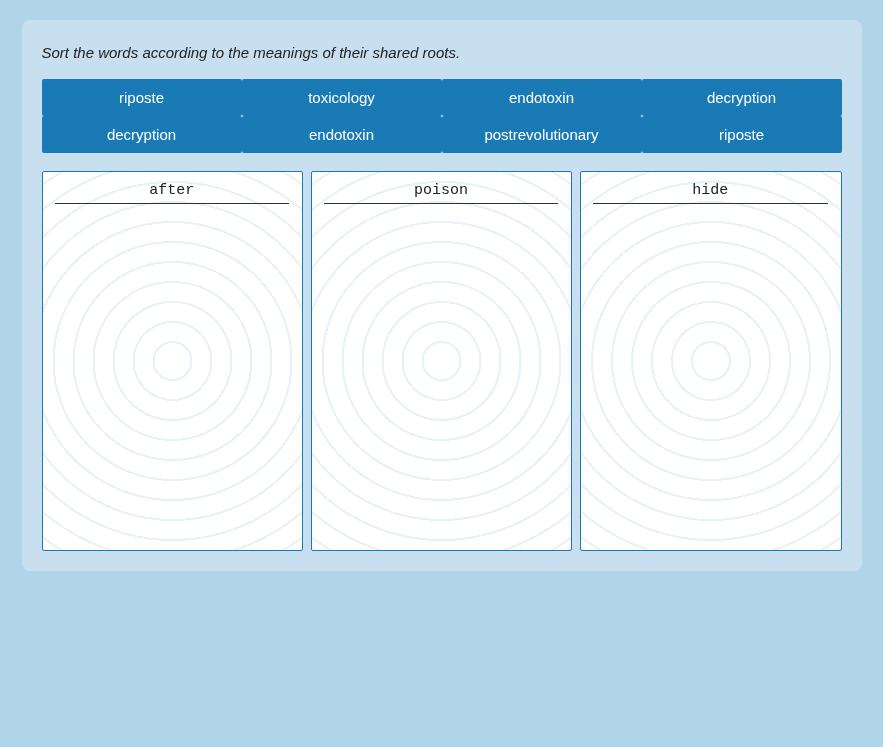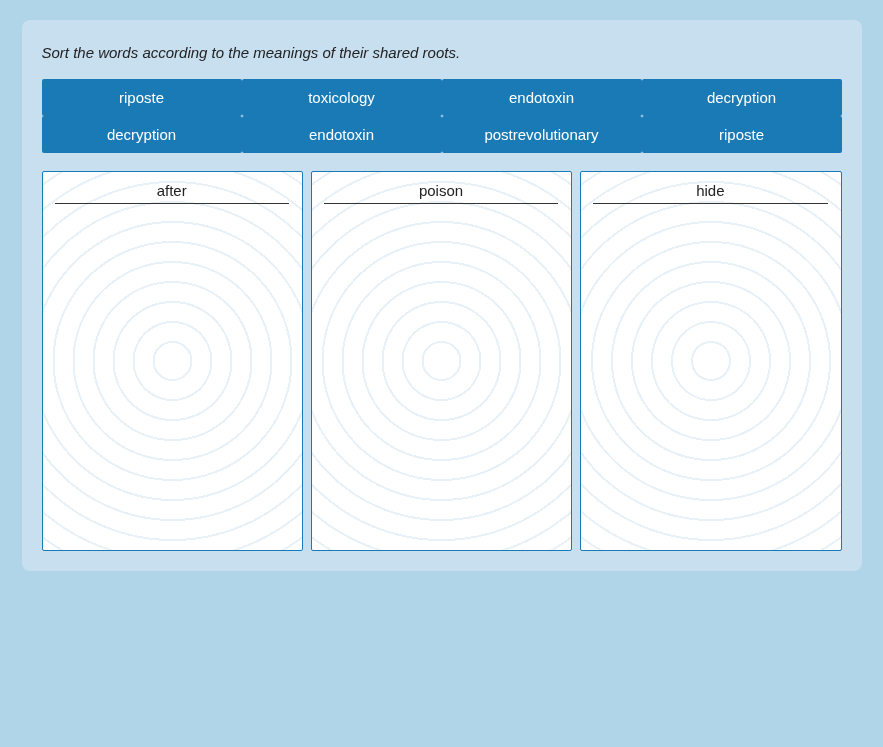--- a/index.html
+++ b/index.html
@@ -81,20 +81,21 @@
           rgba(100, 160, 200, 0.15) 18px,
           rgba(100, 160, 200, 0.15) 20px
         );
       pointer-events: none;
     }
 
     .column-header {
       padding: 10px 13px 6px 12px;
       position: relative;
       z-index: 1;
+      font-family: Liberation Mono, monospace;
     }
 
     .column-header-line {
       border-bottom: 1.5px solid #333;
       padding-bottom: 4px;
       display: flex;
       align-items: center;
       justify-content: center;
     }
 

